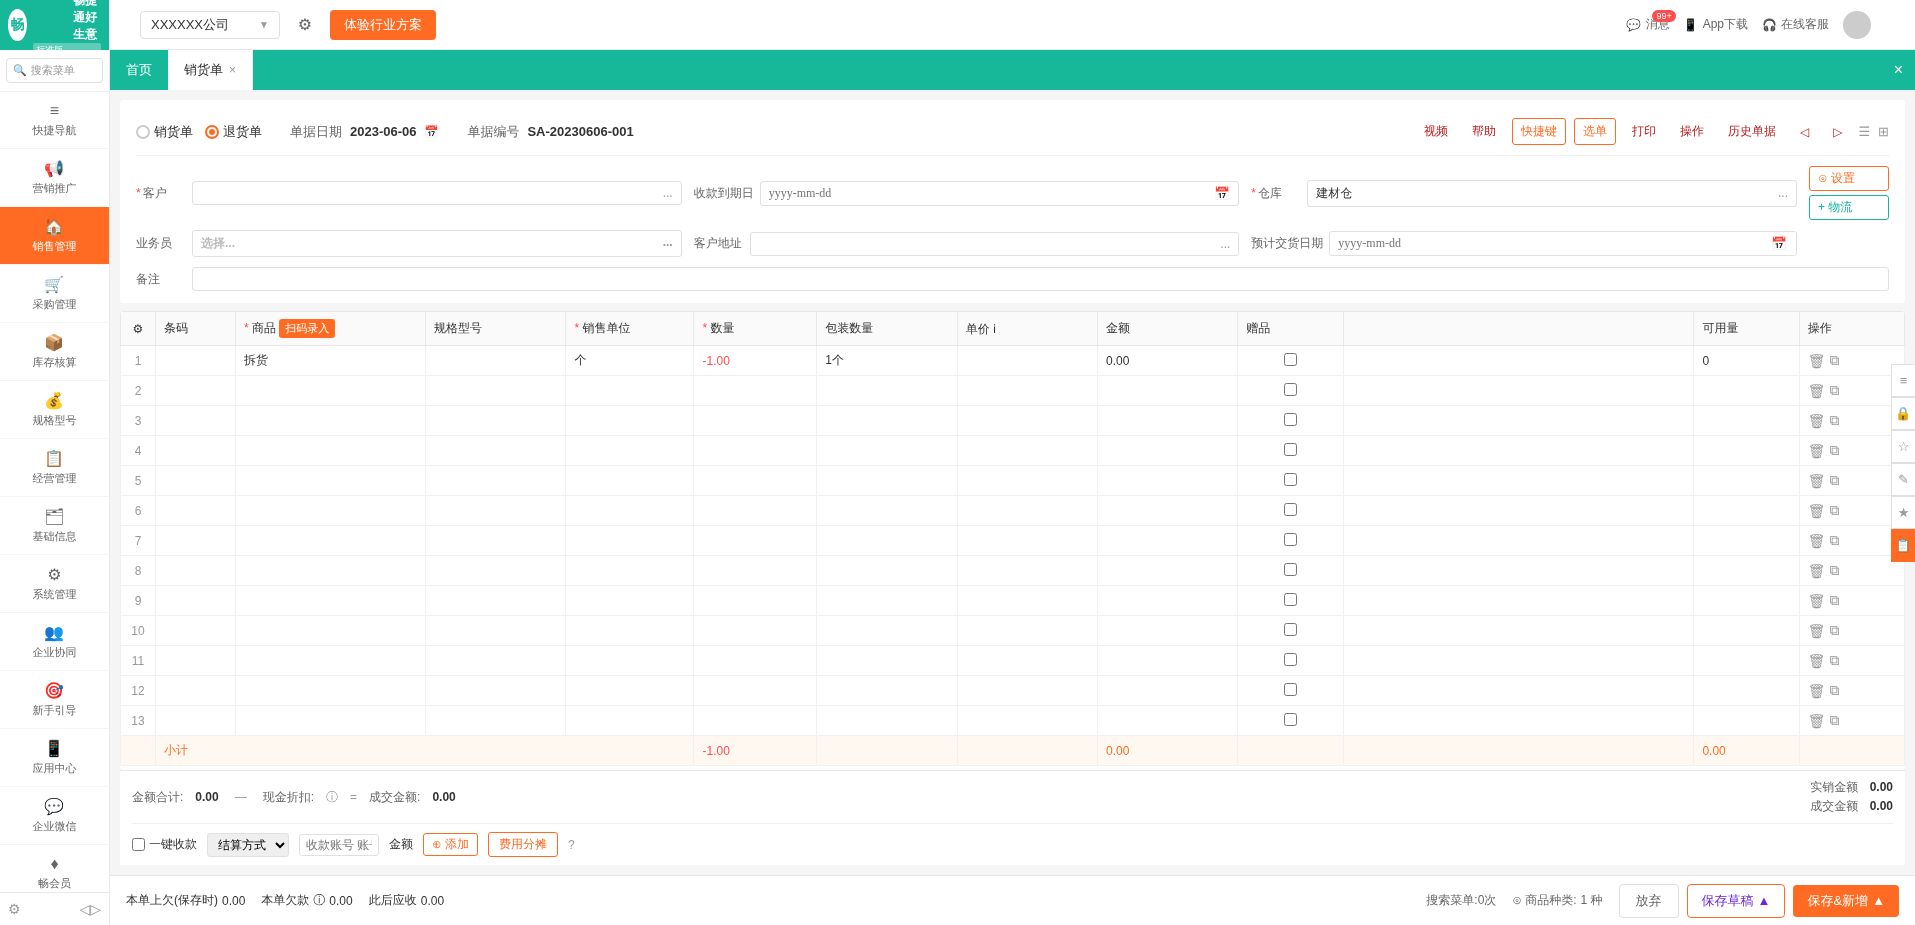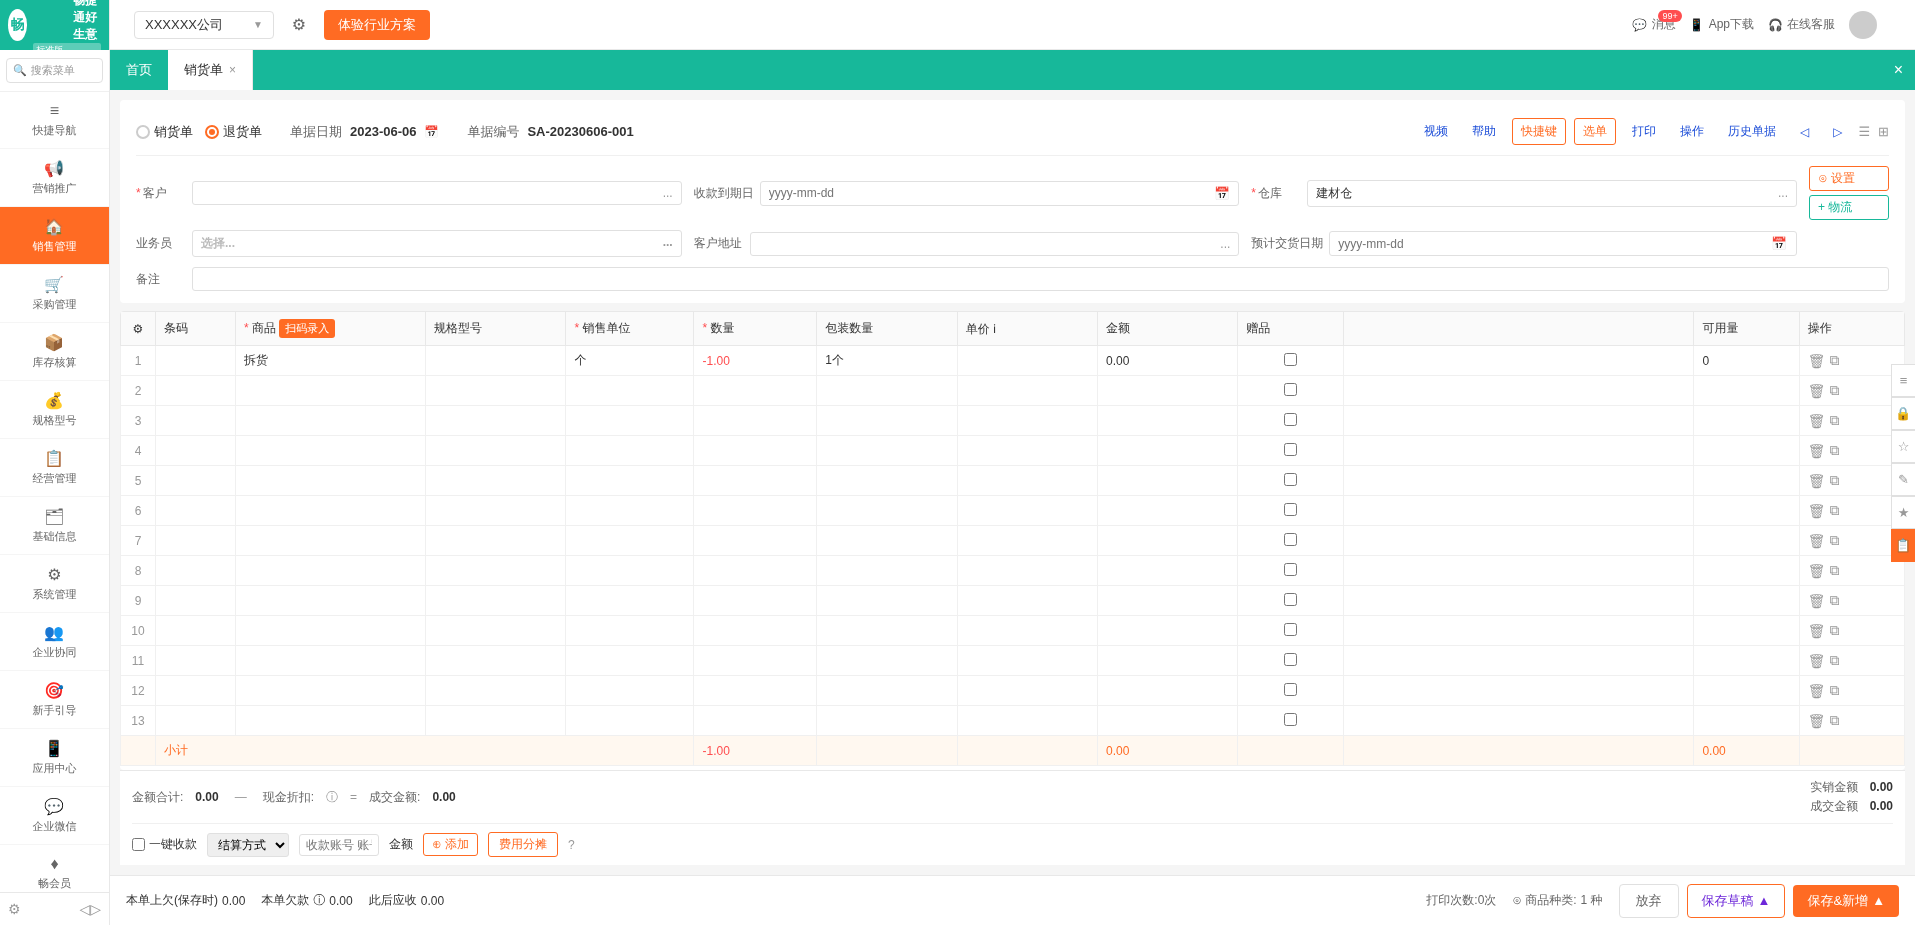--- a/index.html
+++ b/index.html
@@ -16,21 +16,21 @@
     .sidebar-item { display: flex; flex-direction: column; align-items: center; padding: 10px 4px; cursor: pointer; color: #666; font-size: 11px; gap: 3px; border-bottom: 1px solid #f5f5f5; }
     .sidebar-item.active { background: #ff6b23; color: #fff; }
     .sidebar-item .icon { font-size: 16px; }
     .sidebar-footer { padding: 8px; display: flex; justify-content: space-between; border-top: 1px solid #e8e8e8; }
     .sidebar-footer-btn { background: none; border: none; cursor: pointer; color: #999; font-size: 14px; }
 
     
     .main { flex: 1; display: flex; flex-direction: column; overflow: hidden; }
 
     
-    .top-header { height: 50px; background: #fff; display: flex; align-items: center; padding: 0 24px; border-bottom: 1px solid #e8e8e8; gap: 10px; }
+    .top-header { height: 50px; background: #fff; display: flex; align-items: center; padding: 0 30px; border-bottom: 1px solid #e8e8e8; gap: 10px; }
     .company-selector { display: flex; align-items: center; gap: 6px; border: 1px solid #e0e0e0; border-radius: 4px; padding: 4px 10px; cursor: pointer; min-width: 140px; }
     .company-name { font-size: 13px; color: #333; flex: 1; }
     .company-arrow { color: #999; font-size: 10px; }
     .settings-btn { width: 30px; height: 30px; border: none; background: none; cursor: pointer; color: #666; font-size: 16px; }
     .trial-btn { background: #ff6b23; color: #fff; border: none; border-radius: 4px; padding: 6px 14px; cursor: pointer; font-size: 13px; }
     .header-spacer { flex: 1; }
     .header-actions { display: flex; align-items: center; gap: 14px; }
     .header-action { display: flex; align-items: center; gap: 4px; color: #666; font-size: 12px; cursor: pointer; position: relative; }
     .badge { background: #ff4d4f; color: #fff; font-size: 9px; padding: 1px 4px; border-radius: 8px; position: absolute; top: -6px; right: -6px; }
     .avatar { width: 28px; height: 28px; background: #ccc; border-radius: 50%; }
@@ -54,32 +54,32 @@
     .toolbar { display: flex; align-items: center; gap: 8px; padding: 6px 0 10px; border-bottom: 1px solid #f0f0f0; margin-bottom: 10px; }
     .radio-group { display: flex; align-items: center; gap: 12px; }
     .radio-item { display: flex; align-items: center; gap: 4px; cursor: pointer; font-size: 13px; }
     .radio-dot { width: 14px; height: 14px; border-radius: 50%; border: 2px solid #ccc; display: flex; align-items: center; justify-content: center; }
     .radio-dot.checked { border-color: #ff6b23; }
     .radio-dot.checked::after { content: ''; width: 6px; height: 6px; border-radius: 50%; background: #ff6b23; }
     .doc-info { display: flex; align-items: center; gap: 8px; margin-left: 20px; font-size: 13px; color: #666; }
     .doc-info strong { color: #333; }
     .doc-info-icon { color: #999; font-size: 12px; }
     .toolbar-actions { margin-left: auto; display: flex; align-items: center; gap: 8px; }
-    .toolbar-btn { display: flex; align-items: center; gap: 3px; padding: 4px 8px; border: none; background: none; cursor: pointer; font-size: 12px; color: #1d4ed8; }
+    .toolbar-btn { display: flex; align-items: center; gap: 3px; padding: 4px 8px; border: none; background: none; cursor: pointer; font-size: 12px; color: #b91c1c; }
     .btn-outline-primary { border: 1px solid #ff6b23; color: #ff6b23; border-radius: 3px; }
 
     
     .form-row { display: flex; align-items: center; gap: 12px; margin-bottom: 10px; }
     .field-group { display: flex; align-items: center; gap: 6px; flex: 1; }
     .field-label { color: #666; font-size: 12px; white-space: nowrap; min-width: 50px; }
     .field-label.required::before { content: '*'; color: #ff4d4f; margin-right: 2px; }
     .field-input { flex: 1; border: 1px solid #e0e0e0; border-radius: 3px; padding: 4px 8px; font-size: 12px; color: #333; background: #fff; }
     .field-input-dots { color: #999; cursor: pointer; margin-left: 4px; }
     .field-date { display: flex; align-items: center; gap: 4px; flex: 1; border: 1px solid #e0e0e0; border-radius: 3px; padding: 4px 8px; background: #fff; }
-    .field-date input { border: none; outline: none; font-size: 12px; color: #bbb; flex: 1; }
+    .field-date input { border: none; outline: none; font-size: 12px; color: #bbb; flex: 1; font-family: Liberation Serif, serif; }
     .field-date-icon { color: #999; font-size: 13px; cursor: pointer; }
     .setup-btn { background: #fff; border: 1px solid #ff6b23; color: #ff6b23; border-radius: 3px; padding: 3px 8px; font-size: 12px; cursor: pointer; display: flex; align-items: center; gap: 3px; }
     .logistics-btn { background: #fff; border: 1px solid #17b89a; color: #17b89a; border-radius: 3px; padding: 3px 8px; font-size: 12px; cursor: pointer; display: flex; align-items: center; gap: 3px; }
     .form-actions-col { display: flex; flex-direction: column; gap: 4px; min-width: 80px; }
     .remarks-row { display: flex; align-items: center; gap: 6px; margin-bottom: 0; }
     .table-wrapper { background: #fff; border-radius: 4px; overflow: hidden; }
     table { width: 100%; border-collapse: collapse; font-size: 12px; }
     table th { background: #fafafa; border: 1px solid #e8e8e8; padding: 7px 8px; text-align: left; font-weight: 500; color: #333; white-space: nowrap; position: sticky; top: 0; z-index: 1; }
     table th .required { color: #ff4d4f; }
     table td { border: 1px solid #f0f0f0; padding: 6px 8px; color: #333; }
@@ -703,21 +703,21 @@
       <span>本单欠款</span>
       <span class="help-icon">ⓘ</span>
       <span>0.00</span>
     </div>
     <div class="footer-stat">
       <span>此后应收</span>
       <span>0.00</span>
     </div>
     <div class="footer-spacer"></div>
     <div class="print-info">
-      <span>打印次数:0次</span>
+      <span>搜索菜单:0次</span>
     </div>
     <div class="product-kinds">
       <span>⊙ 商品种类:</span>
       <span>1 种</span>
     </div>
     <div class="footer-actions">
       <button class="btn-discard">放弃</button>
       <button class="btn-save-draft">
         <span>保存草稿</span>
         <span>▲</span>

